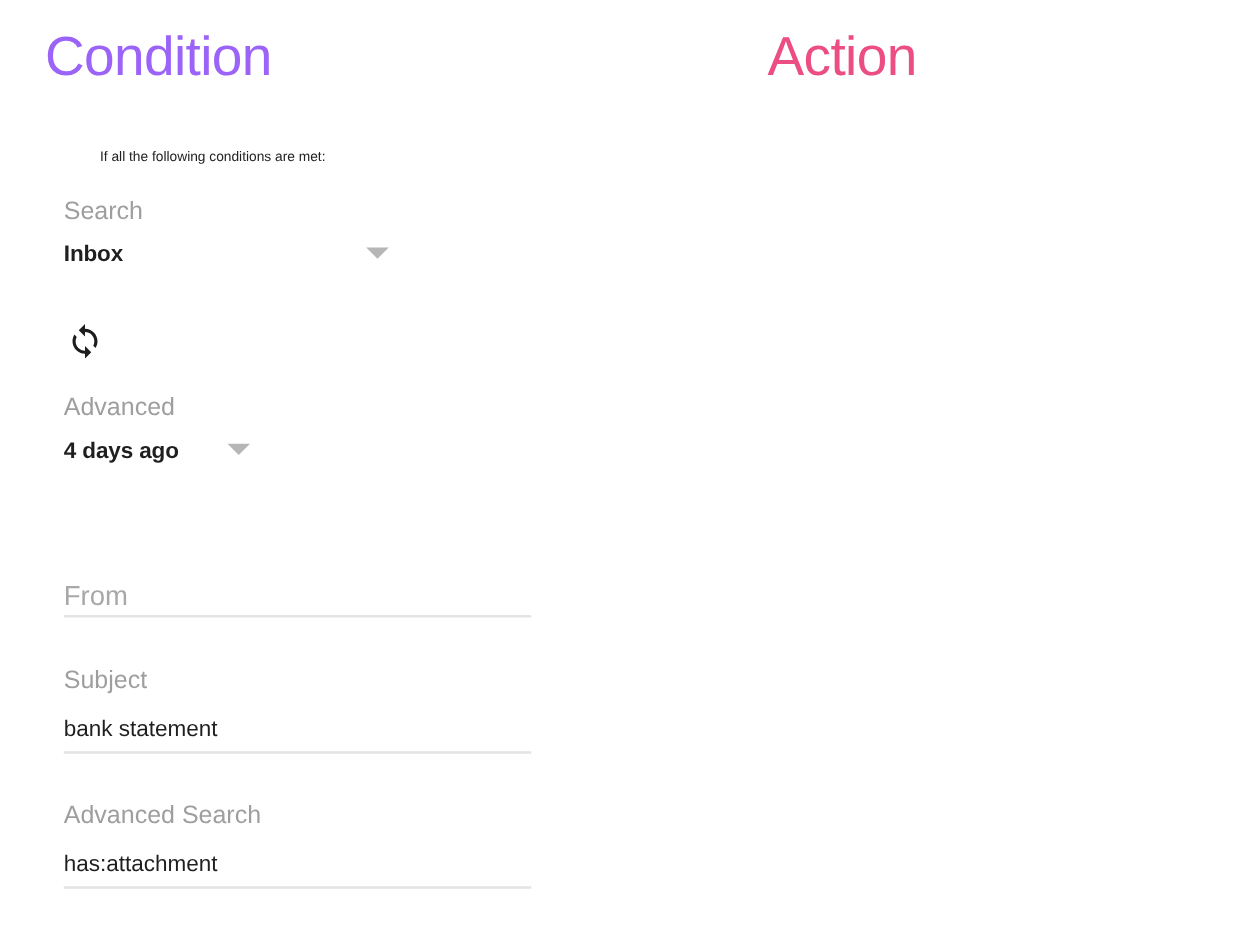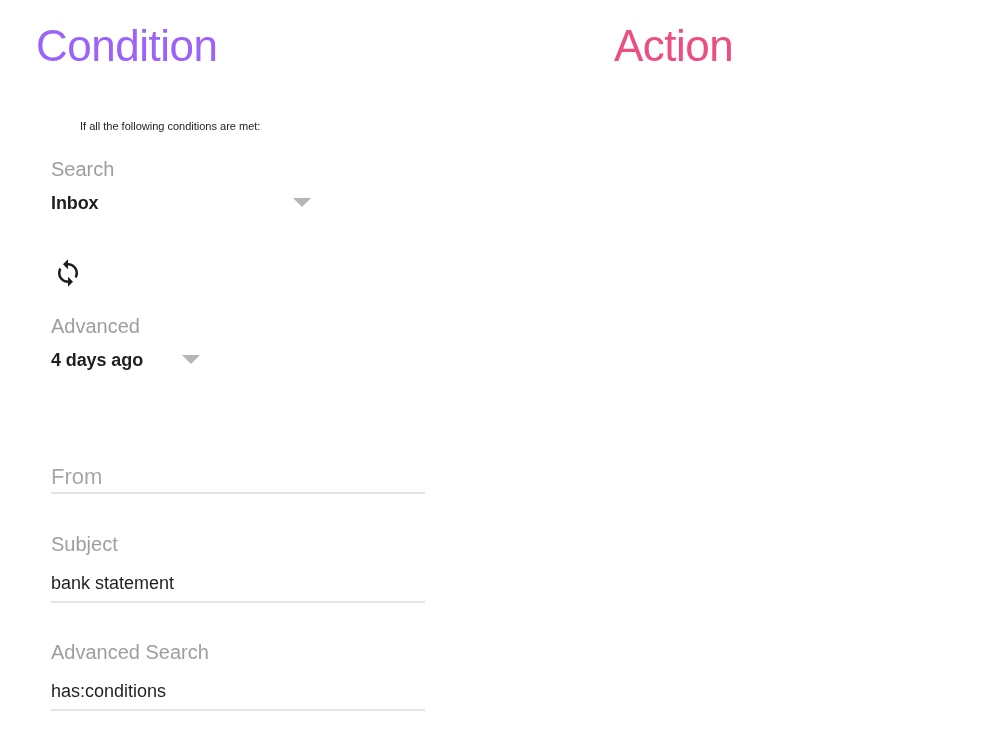--- a/index.html
+++ b/index.html
@@ -135,21 +135,21 @@
   <div class="caret" style="left:182px; top:355px;"></div>
 
   <div class="field-placeholder" style="left:51px; top:465px;">From</div>
   <div class="underline" style="top:492px;"></div>
 
   <div class="field-label" style="left:51px; top:535px;">Subject</div>
   <div class="field-value" style="left:51px; top:571px;">bank statement</div>
   <div class="underline" style="top:601px;"></div>
 
   <div class="field-label" style="left:51px; top:643px;">Advanced Search</div>
-  <div class="field-value" style="left:51px; top:679px;">has:conditions</div>
+  <div class="field-value" style="left:51px; top:679px;">has:attachment</div>
   <div class="underline" style="top:709px;"></div>
 </div>
 
 <div class="panel" id="action-panel">
 
   <div class="panel-title" id="action-title">Action</div>
 
 
   <div id="checkbox-list"></div>
 

